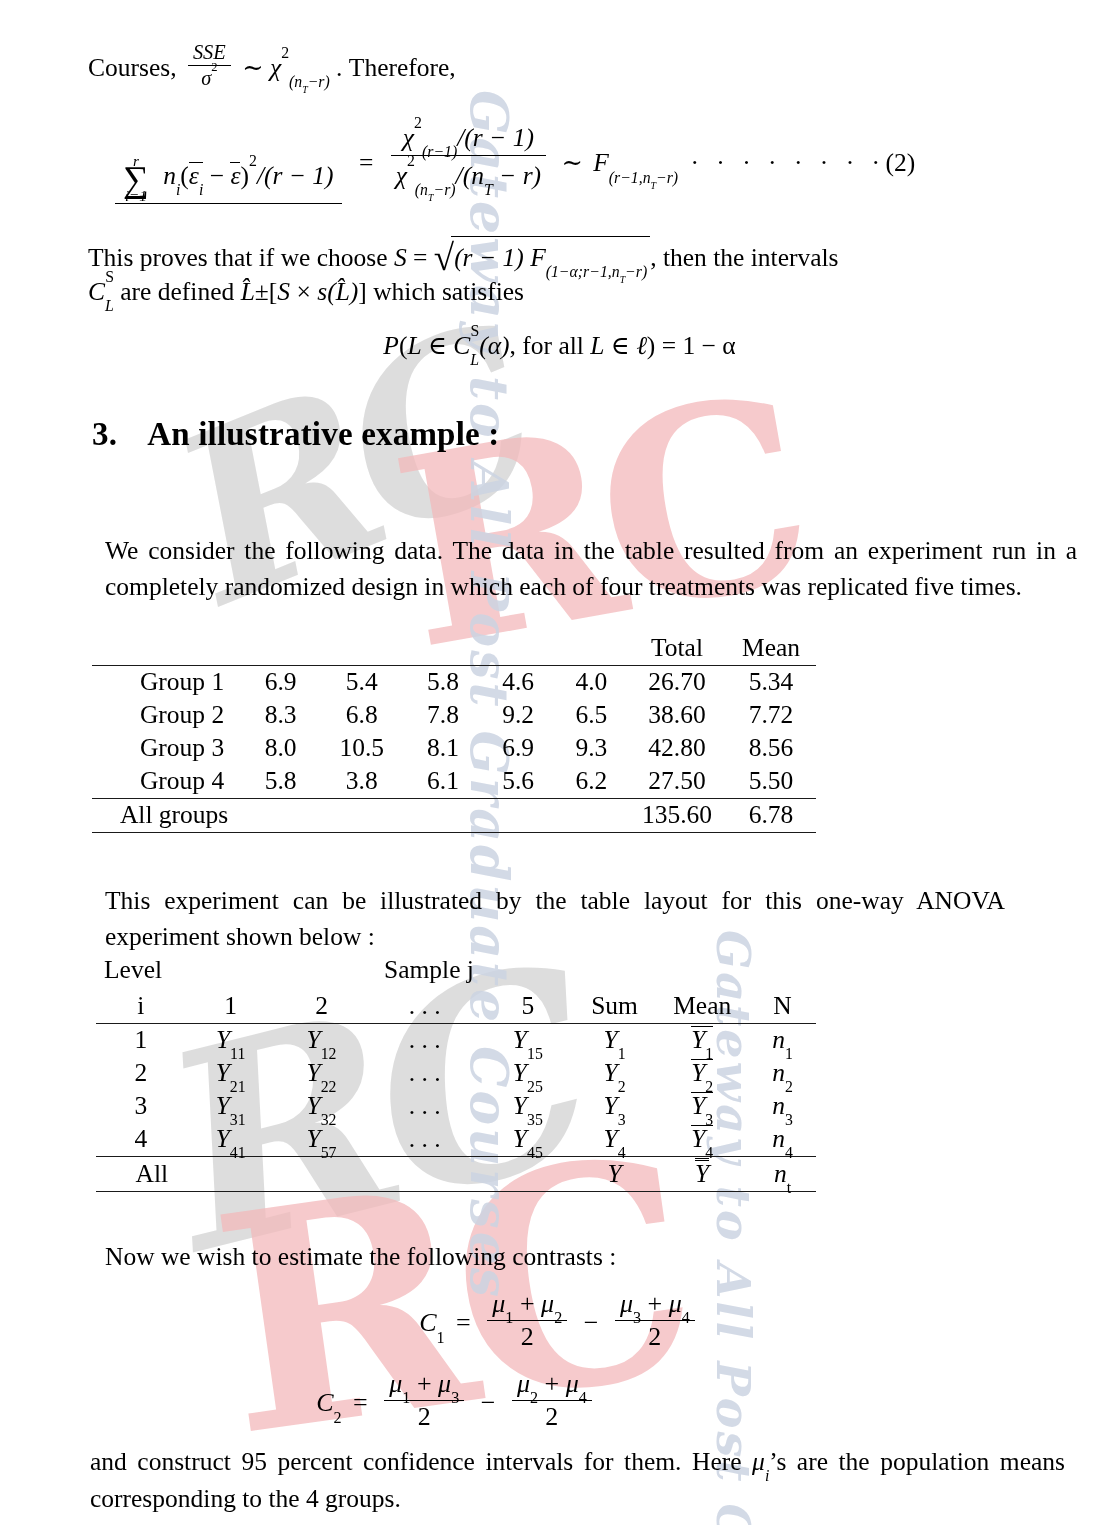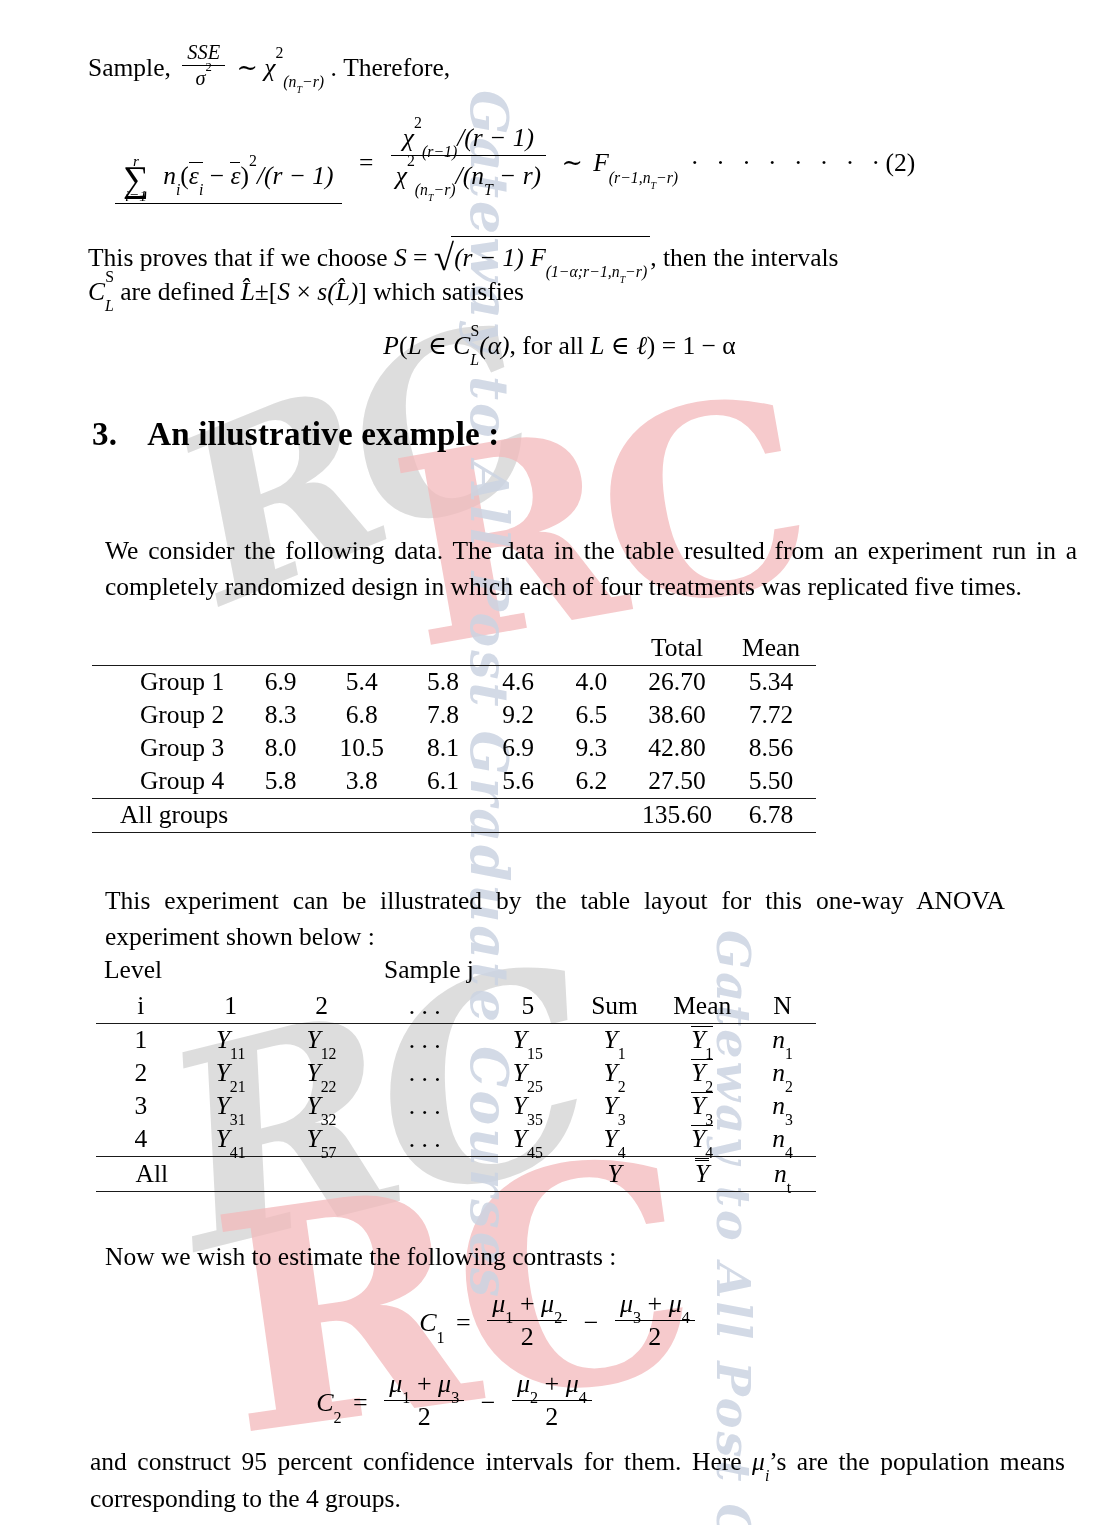--- a/index.html
+++ b/index.html
@@ -69,21 +69,21 @@
     <div class="wm wm-gray wm-script" style="left:170px;top:950px;transform:rotate(-14deg);font-size:270px;">RC</div>
     <div class="wm wm-pink wm-script" style="left:400px;top:370px;transform:rotate(-10deg);font-size:260px;">RC</div>
     <div class="wm wm-pink wm-script" style="left:220px;top:1120px;transform:rotate(-8deg);font-size:300px;">RC</div>
     <div class="wm wm-blue wm-vert" style="left:520px;top:90px;transform:rotate(90deg);transform-origin:left top;">Gateway to All Post Graduate Courses</div>
     <div class="wm wm-blue wm-vert" style="left:760px;top:930px;transform:rotate(90deg);transform-origin:left top;font-size:46px;">Gateway to All Post Graduate Courses</div>
   </div>
 
   <div class="content">
 
     <div class="tx" style="left:88px;top:40px;font-size:25.5px;line-height:34px;">
-      <span>Sample,</span>
+      <span>Courses,</span>
       <span class="frac m" style="font-size:.80em;vertical-align:-0.45em;">
         <span class="n"><span>SSE</span></span>
         <span class="d"><span>σ</span><sup class="upr">2</sup></span>
       </span>
       <span style="font-style:normal;">∼</span>
       <span class="m">
         <span>χ</span><sup class="upr">2</sup><sub class="upr"><span class="m">(n</span><sub class="m" style="bottom:-.2em;">T</sub><span class="m">−r)</span></sub>
       </span><span>. Therefore,</span>
     </div>
 

